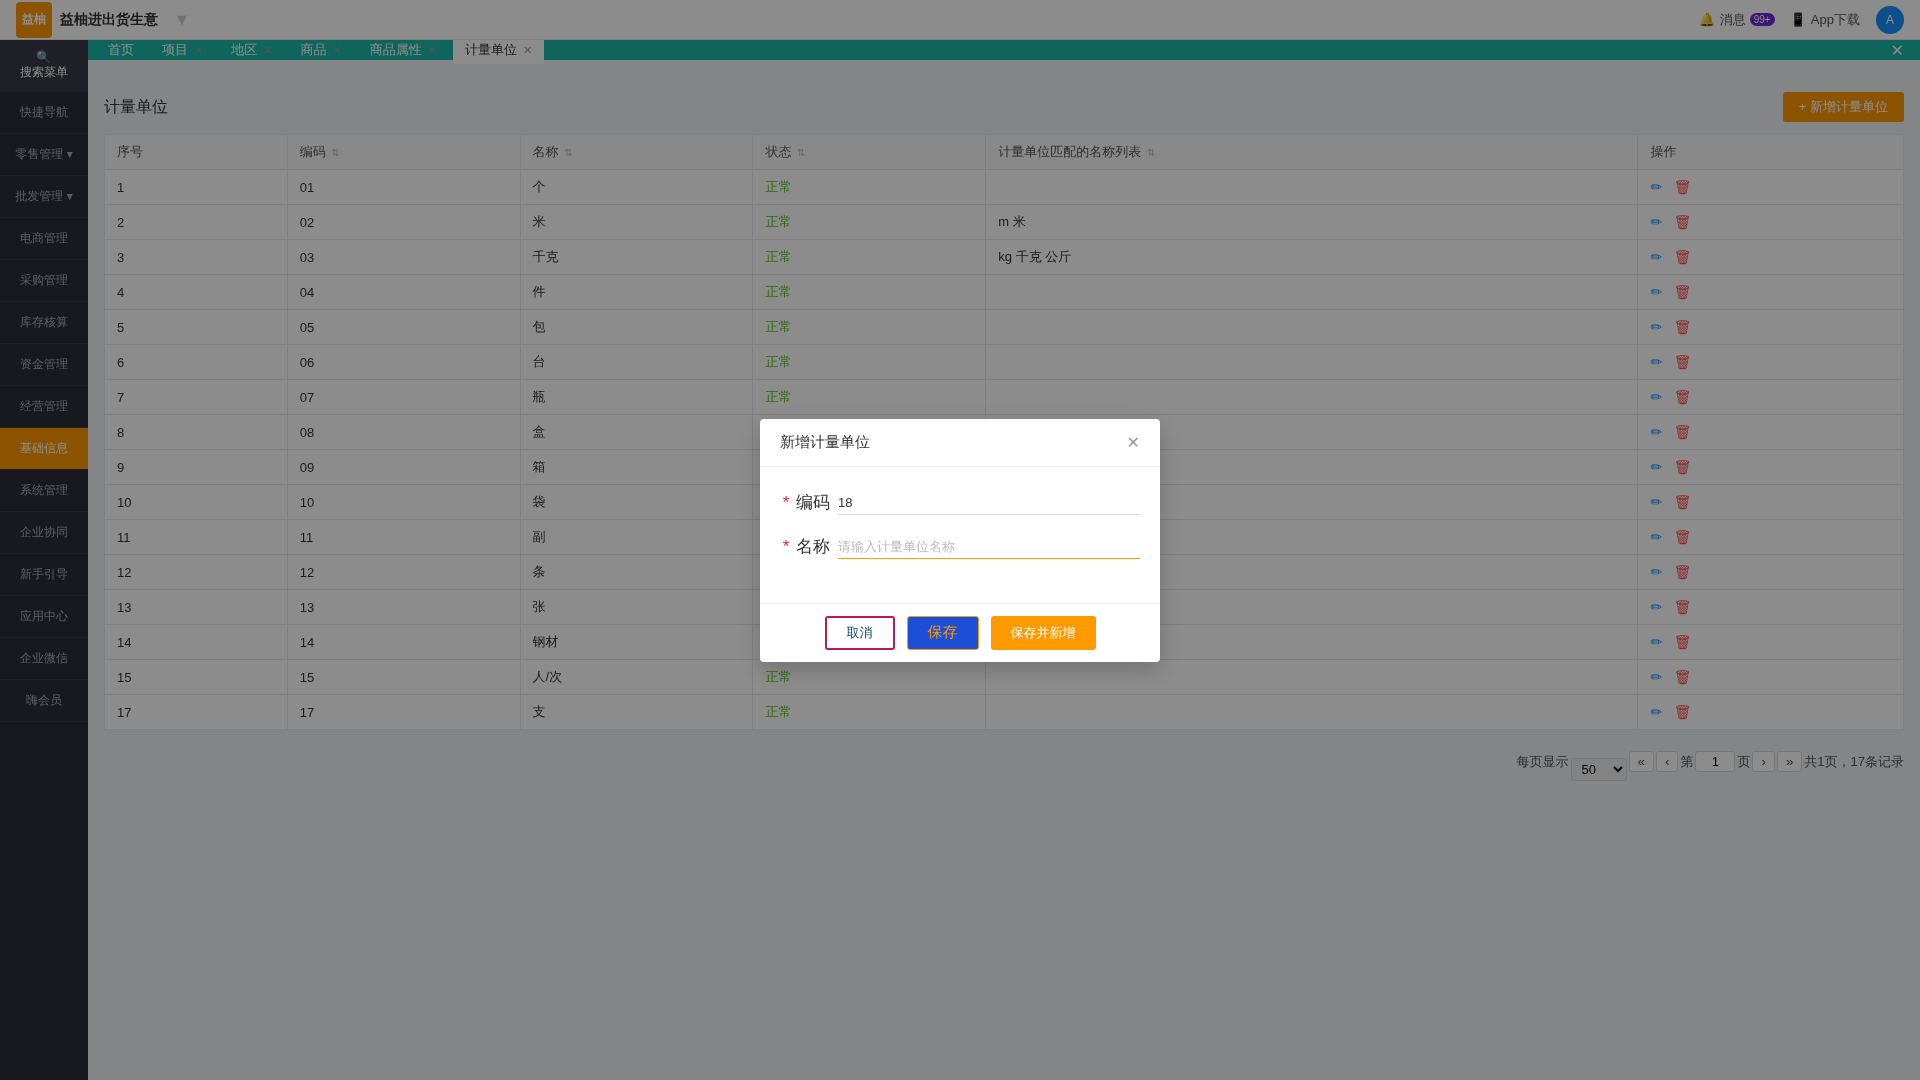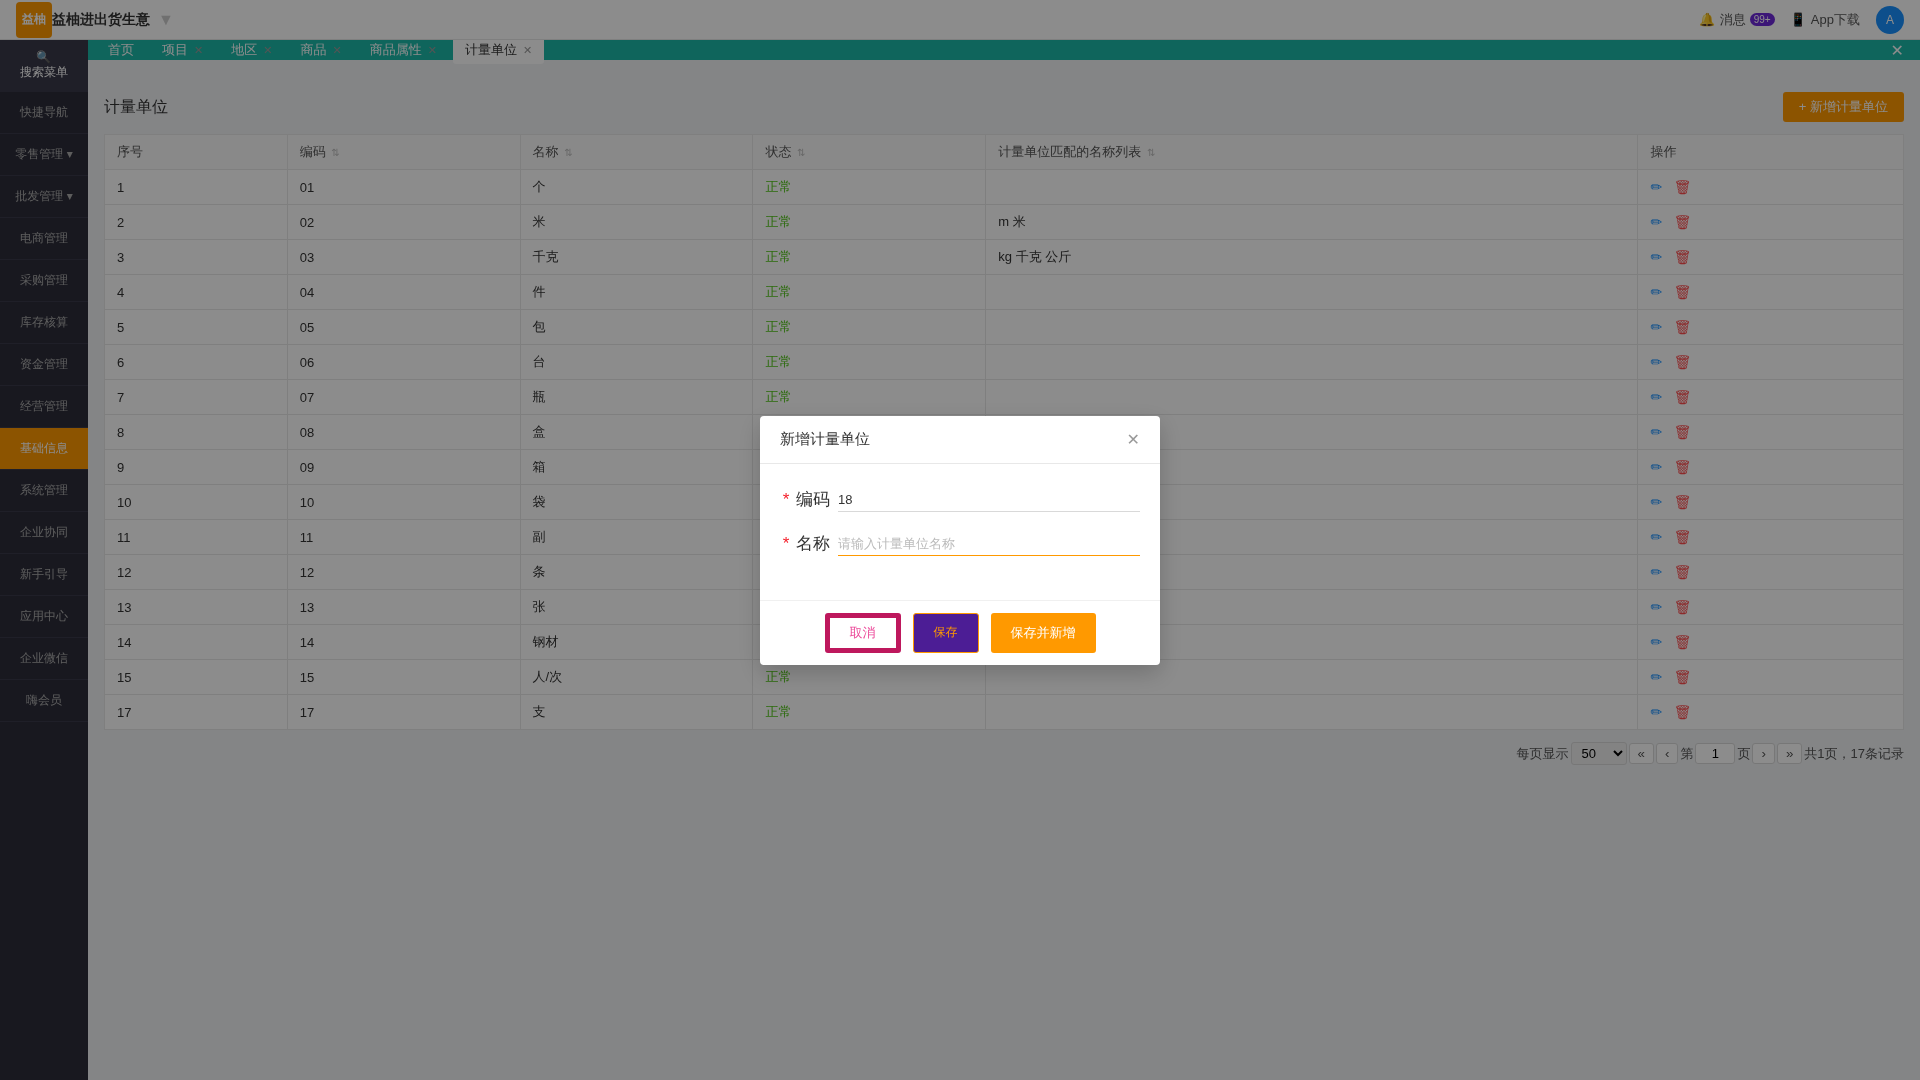--- a/index.html
+++ b/index.html
@@ -14,20 +14,21 @@
       justify-content: space-between;
       padding: 0 16px;
       border-bottom: 1px solid #e8e8e8;
       position: fixed;
       top: 0; left: 0; right: 0;
       z-index: 100;
     }
     .logo-area {
       display: flex;
       align-items: center;
+      gap: 8px;
     }
     .logo-icon {
       width: 36px; height: 36px;
       background: #f90;
       border-radius: 4px;
       display: flex; align-items: center; justify-content: center;
       color: #fff; font-weight: bold; font-size: 12px;
     }
     .logo-text {
       font-size: 14px; color: #333; font-weight: bold;
@@ -165,20 +166,21 @@
       padding: 12px 0;
       gap: 2px;
       color: #555;
       font-size: 13px;
     }
     .page-size-select {
       border: 1px solid #d9d9d9;
       border-radius: 3px;
       padding: 2px 6px;
       font-size: 13px;
+      margin-top: 16px;
     }
     .page-nav {
       border: 1px solid #d9d9d9;
       background: #fff;
       padding: 2px 8px;
       border-radius: 3px;
       cursor: pointer;
       color: #555;
     }
     .page-input {
@@ -242,36 +244,36 @@
     .form-input.active-border { border-bottom: 1px solid #f90; }
     .form-input::placeholder { color: #bbb; }
     .modal-footer {
       padding: 12px 20px;
       display: flex;
       justify-content: center;
       gap: 12px;
       border-top: 1px solid #f0f0f0;
     }
     .btn-cancel {
-      border: 5px solid #be185d;
+      border: 2px solid #be185d;
       background: #fff;
       padding: 6px 20px;
       border-radius: 3px;
       cursor: pointer;
       font-size: 13px;
-      color: #ec4899;
+      color: #0c4a6e;
     }
     .btn-save {
       border: 1px solid #f90;
-      background: #4c1d95;
+      background: #1d4ed8;
       color: #f90;
       padding: 6px 20px;
       border-radius: 3px;
       cursor: pointer;
-      font-size: 12px;
+      font-size: 15px;
       font-family: Liberation Mono, monospace;
     }
     .btn-save-new {
       background: #f90;
       color: #fff;
       border: none;
       padding: 6px 20px;
       border-radius: 3px;
       cursor: pointer;
       font-size: 13px;

